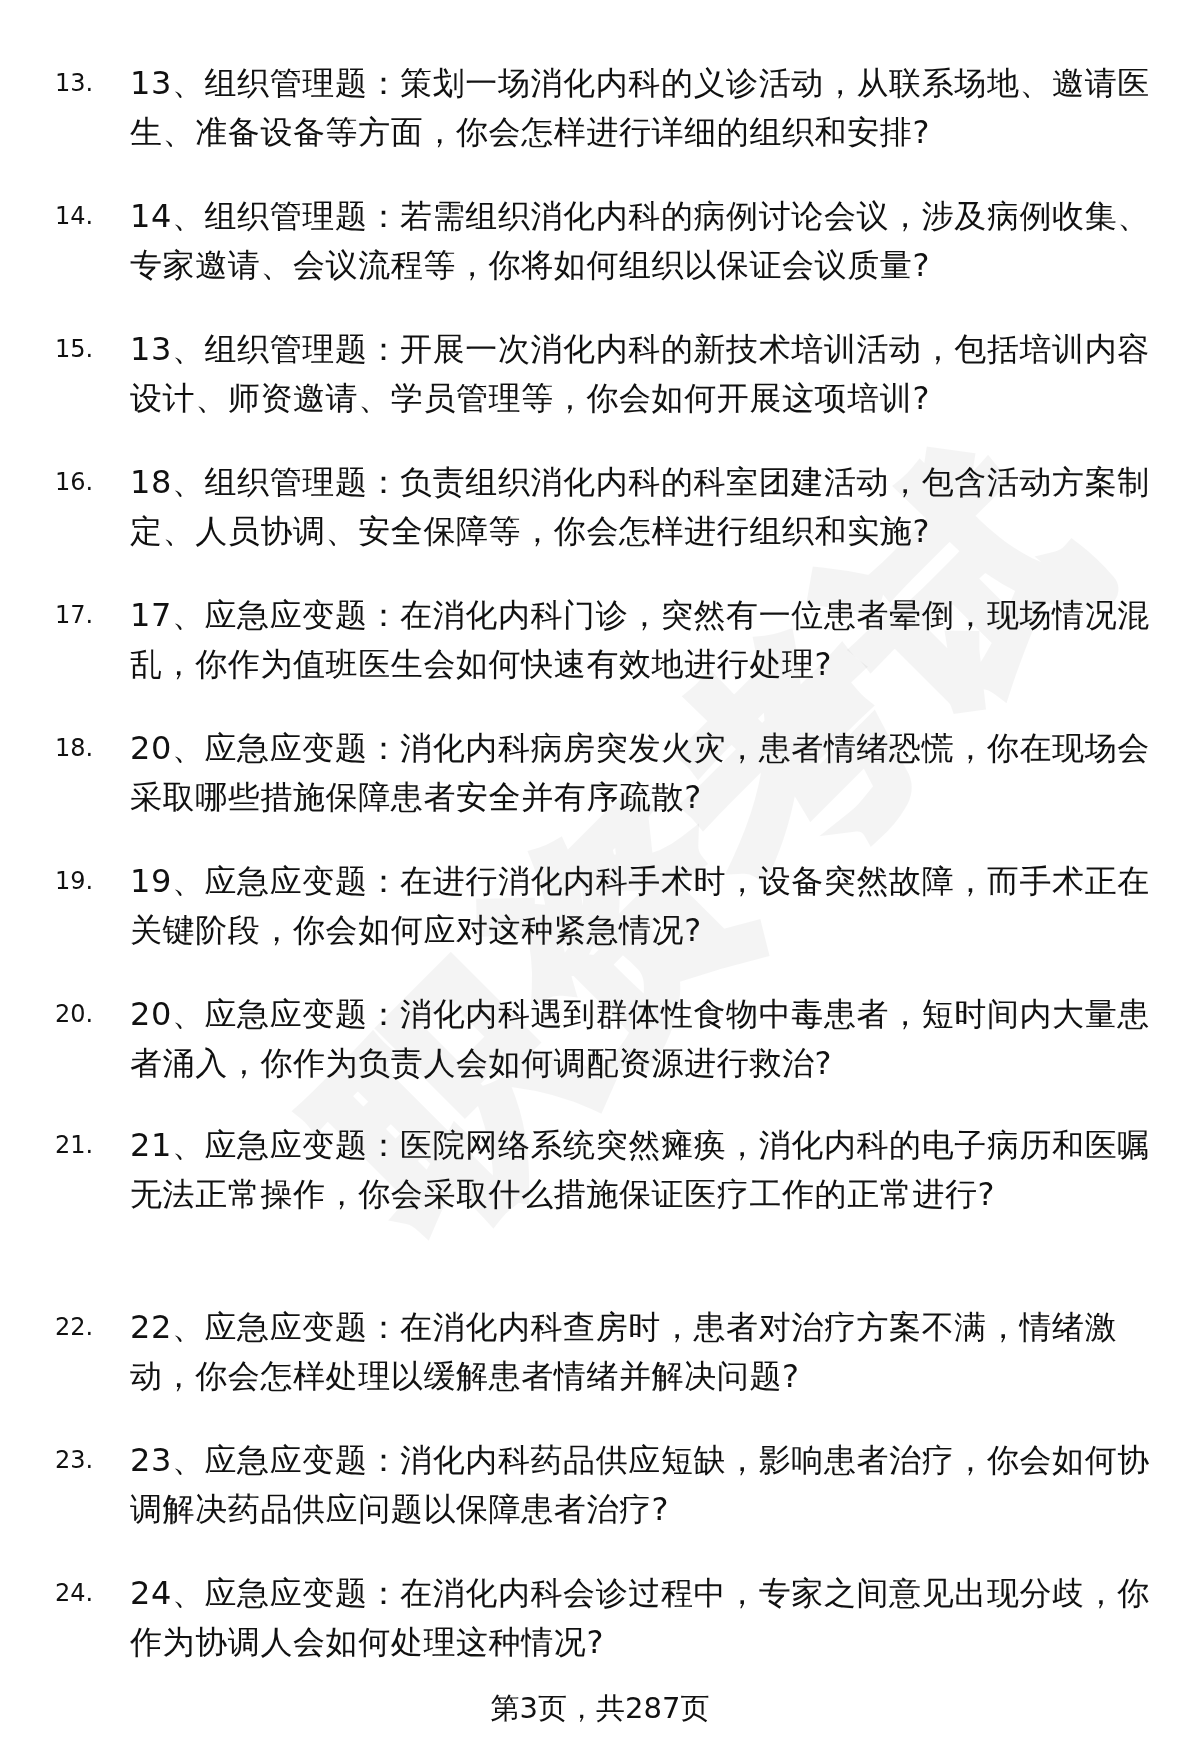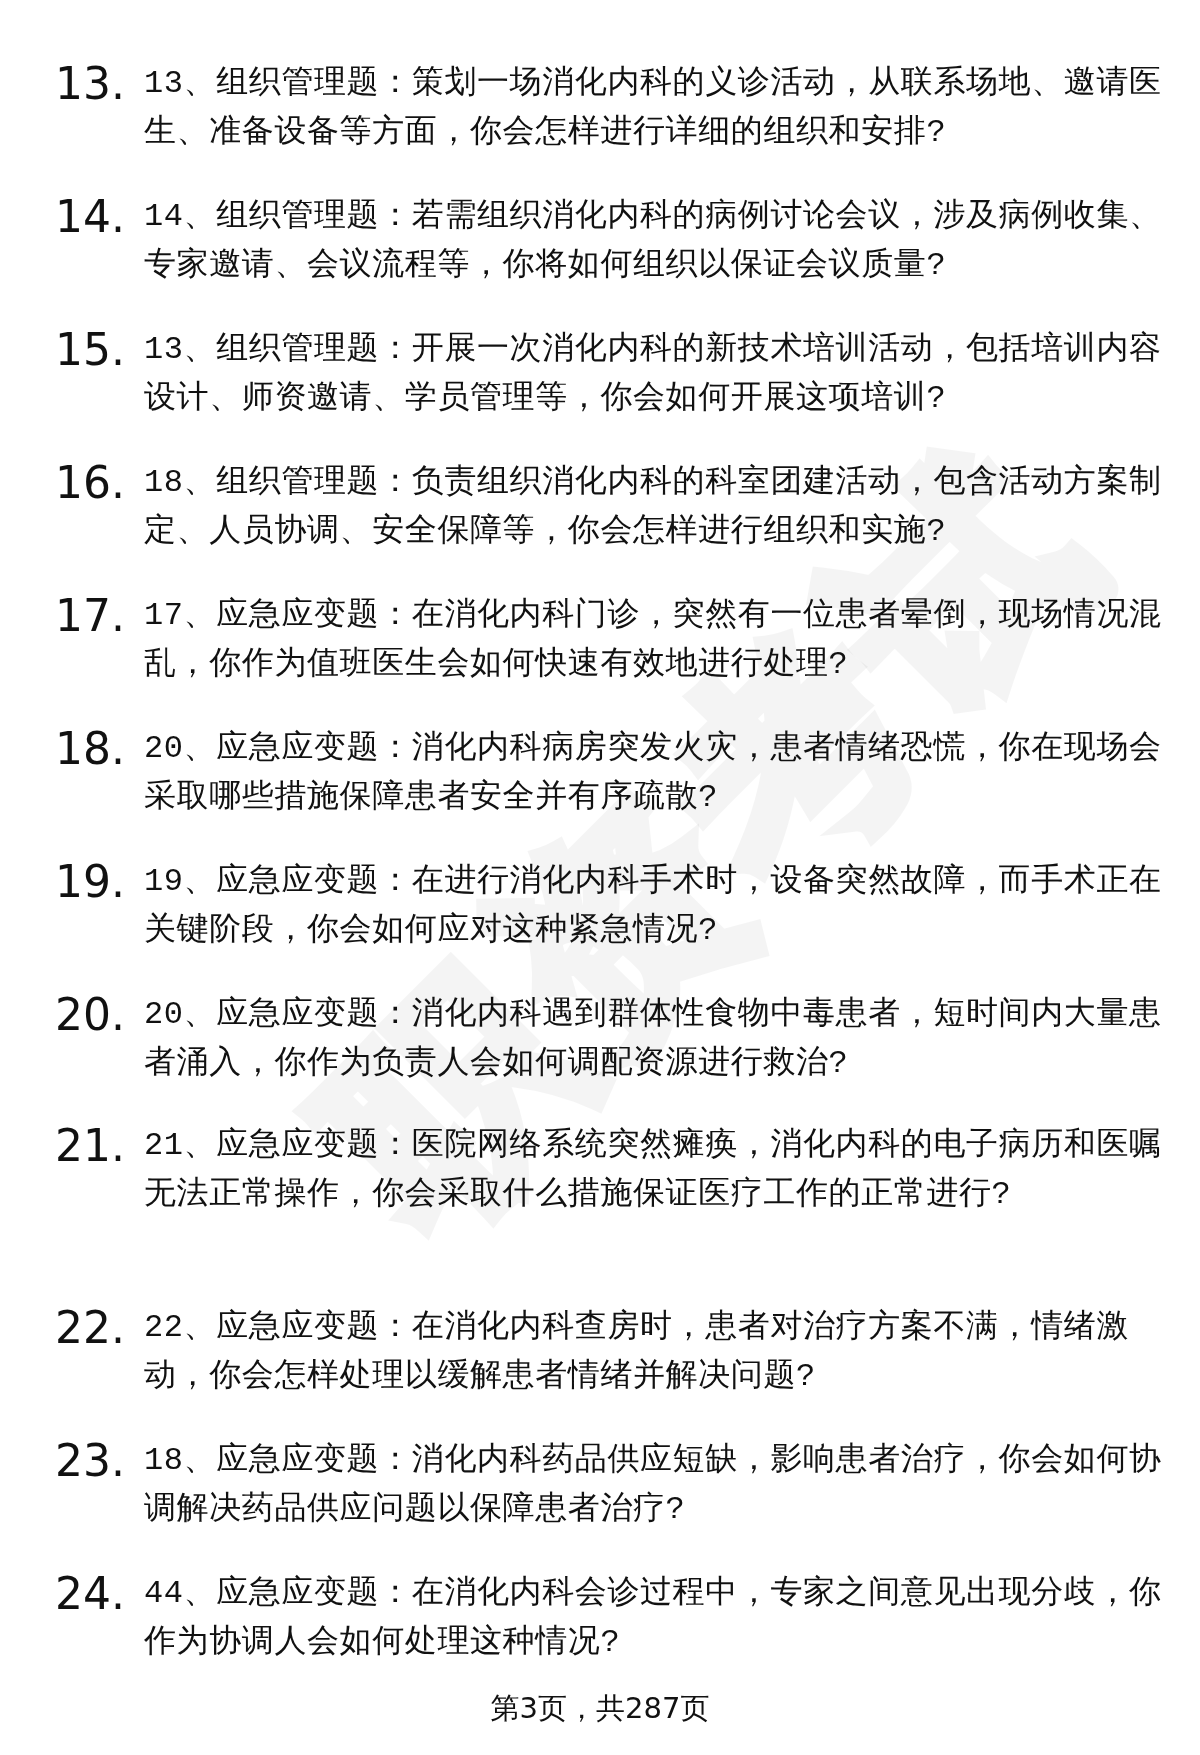--- a/index.html
+++ b/index.html
@@ -43,33 +43,32 @@
     }
     .item {
       position: absolute;
       left: 0;
       width: 1200px;
     }
     .num {
       position: absolute;
       left: 55px;
       top: 0;
-      font-size: 44px;
+      font-size: 24px;
       line-height: 49px;
       white-space: nowrap;
     }
     .text {
       position: absolute;
-      left: 144px;
+      left: 130px;
       top: 0;
       width: 1025px;
       font-size: 32px;
       line-height: 49px;
       letter-spacing: 0.6px;
-      font-family: Liberation Mono, monospace;
     }
     .footer {
       position: absolute;
       left: 0;
       top: 1688px;
       width: 1200px;
       text-align: center;
       font-size: 29px;
       line-height: 40px;
       z-index: 1;
@@ -116,21 +115,21 @@
   <div class="item" style="top:1121px;">
     <span class="num">21.</span>
     <div class="text">21、应急应变题：医院网络系统突然瘫痪，消化内科的电子病历和医嘱无法正常操作，你会采取什么措施保证医疗工作的正常进行?</div>
   </div>
   <div class="item" style="top:1303px;">
     <span class="num">22.</span>
     <div class="text">22、应急应变题：在消化内科查房时，患者对治疗方案不满，情绪激动，你会怎样处理以缓解患者情绪并解决问题?</div>
   </div>
   <div class="item" style="top:1436px;">
     <span class="num">23.</span>
-    <div class="text">18、应急应变题：消化内科药品供应短缺，影响患者治疗，你会如何协调解决药品供应问题以保障患者治疗?</div>
+    <div class="text">23、应急应变题：消化内科药品供应短缺，影响患者治疗，你会如何协调解决药品供应问题以保障患者治疗?</div>
   </div>
   <div class="item" style="top:1569px;">
     <span class="num">24.</span>
-    <div class="text">44、应急应变题：在消化内科会诊过程中，专家之间意见出现分歧，你作为协调人会如何处理这种情况?</div>
+    <div class="text">24、应急应变题：在消化内科会诊过程中，专家之间意见出现分歧，你作为协调人会如何处理这种情况?</div>
   </div>
 </div>
 
 <div class="footer">第3页，共287页</div>
 
 </body></html>

